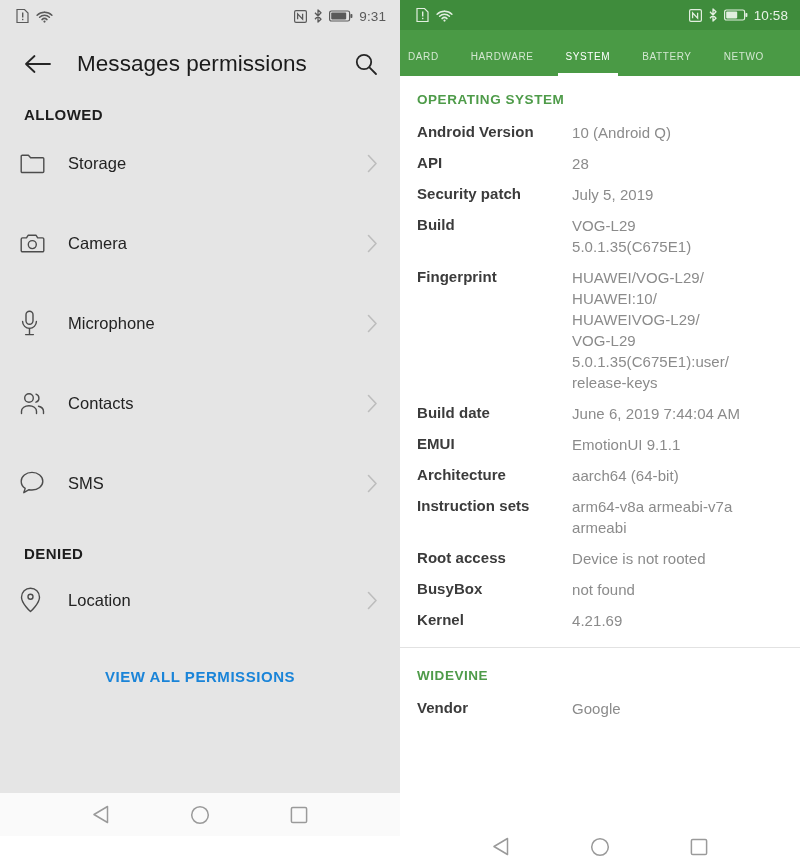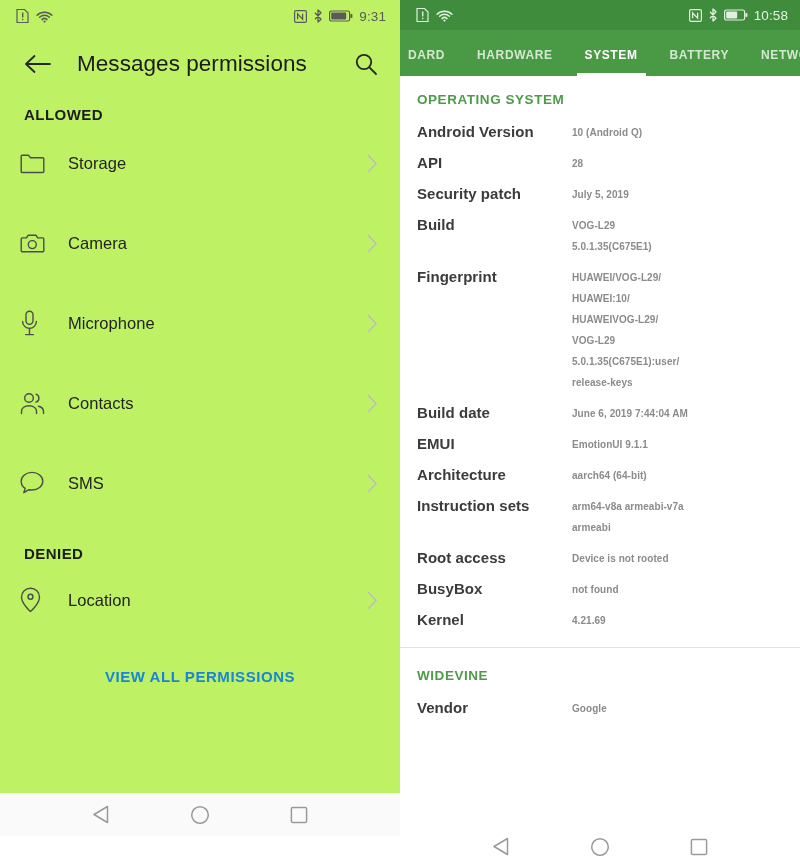--- a/index.html
+++ b/index.html
@@ -7,21 +7,21 @@
   body {
     font-family:"Liberation Sans", sans-serif;
     background:#ffffff;
     overflow:hidden;
   }
   .screens { display:flex; width:800px; height:868px; }
 
   
   .panel-left {
     width:400px; height:836px;
-    background:#bef264;
+    background:#e5e5e5;
     position:relative;
     display:flex; flex-direction:column;
   }
   .statusbar-light {
     height:32px; flex:0 0 32px;
     display:flex; align-items:center;
     padding:0 14px 0 16px;
     color:#5a5a5a;
   }
   .sb-left { display:flex; align-items:center; gap:7px; }
@@ -79,21 +79,21 @@
     padding:0 12px 0 16px;
     color:#e8f2e6;
   }
   .tabbar {
     height:46px; flex:0 0 46px;
     background:#4a9a45;
     display:flex; align-items:flex-end;
     overflow:hidden; position:relative;
   }
   .tab {
-    font-size:12px; font-weight:700; letter-spacing:0.6px;
+    font-size:10px; font-weight:400; letter-spacing:0.6px;
     color:#d3e7d1;
     padding:0 16px 14px 16px;
     white-space:nowrap;
     position:relative;
   }
   .tab.active { color:#ffffff; }
   .tab.active::after {
     content:""; position:absolute;
     left:8px; right:8px; bottom:0; height:3px;
     background:#ffffff;
@@ -112,21 +112,21 @@
     display:flex; align-items:flex-start;
     padding:5px 10px 5px 17px;
   }
   .info-label {
     flex:0 0 155px;
     font-size:15px; font-weight:700; color:#3b3b3b;
     line-height:19px; letter-spacing:0.05px;
   }
   .info-value {
     flex:1 1 auto;
-    font-size:10px; color:#8b8b8b; font-weight:700;
+    font-size:15px; color:#8b8b8b; font-weight:400;
     line-height:21px; letter-spacing:0.05px;
     white-space:pre-line;
   }
   .divider {
     height:1px; background:#e2e2e2;
     margin:11px 0 0 0;
   }
 
   
   .navbar {

